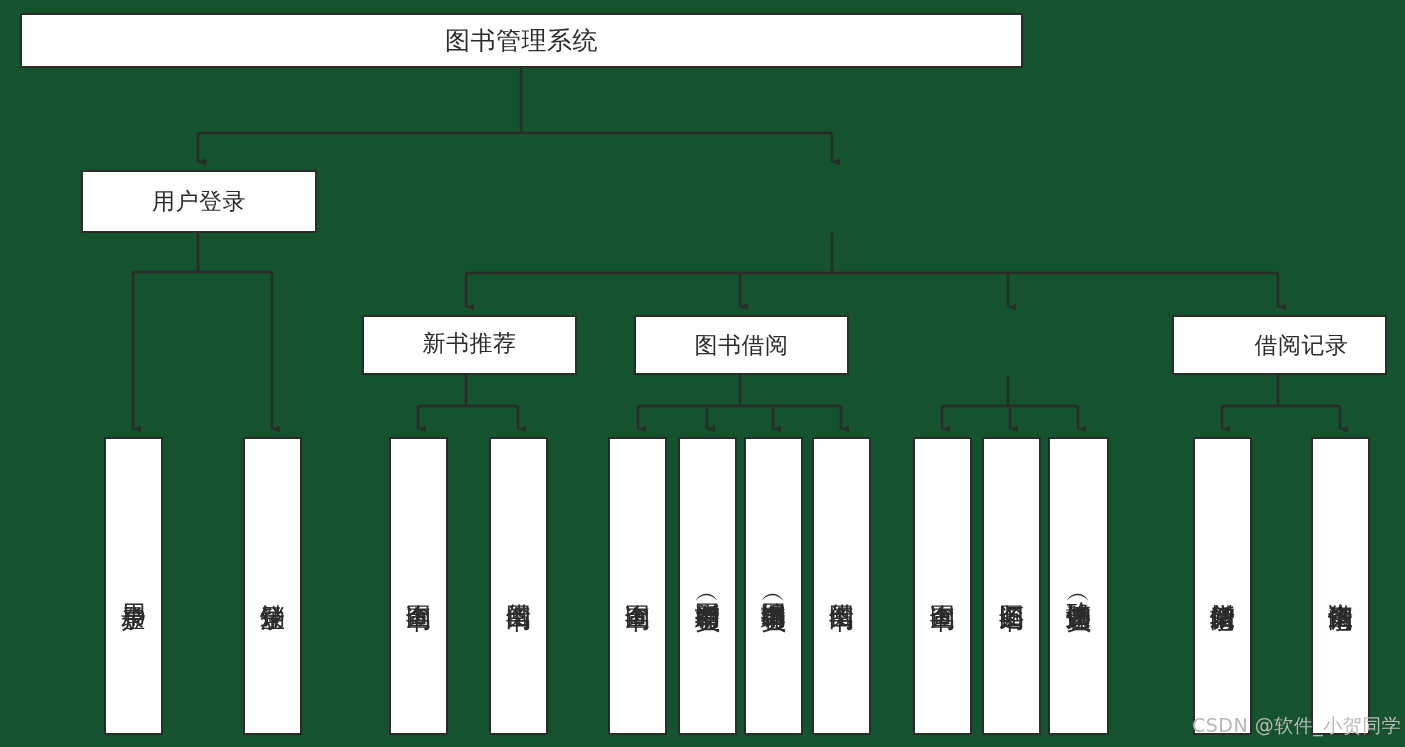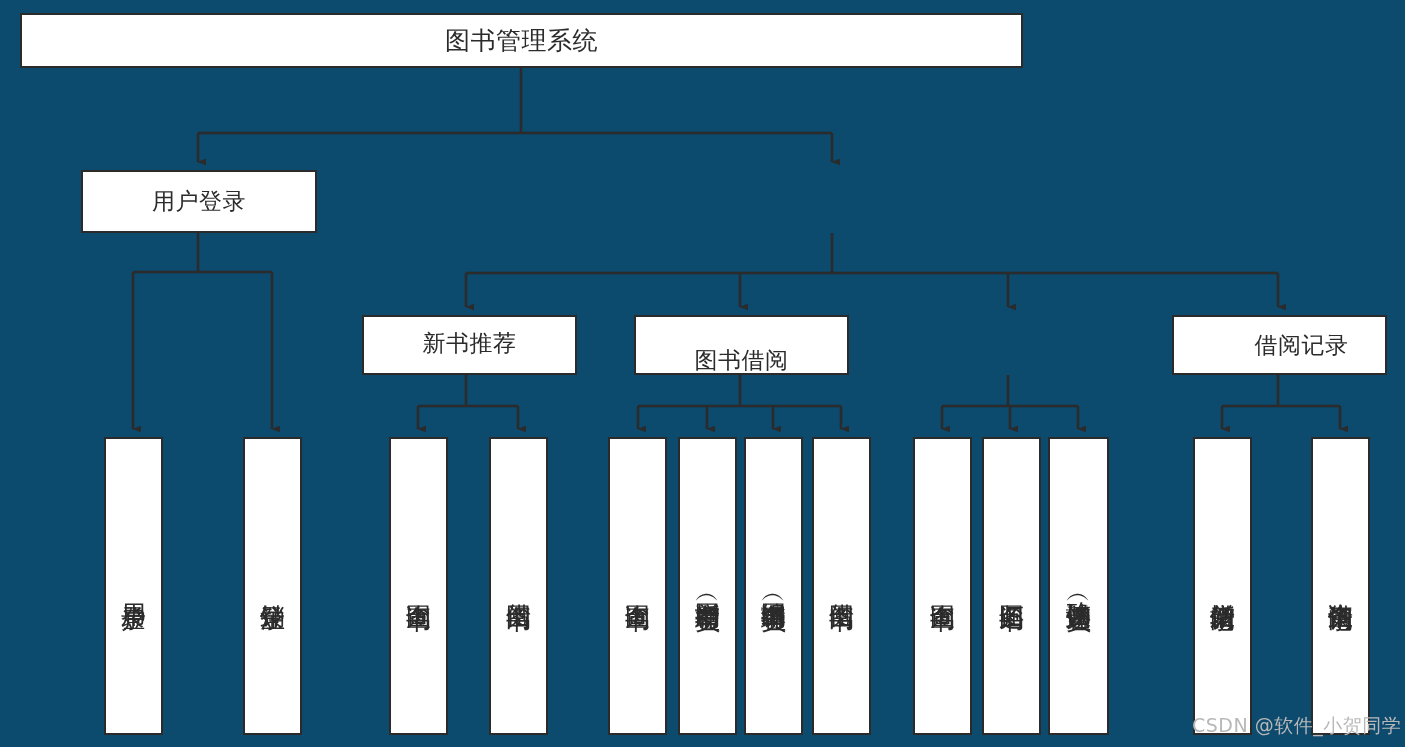--- a/index.html
+++ b/index.html
@@ -7,21 +7,21 @@
     padding: 0;
     background: #ffffff;
   }
   body {
     font-family: "DejaVu Sans", "Liberation Sans", sans-serif;
   }
   #diagram-root {
     position: relative;
     width: 1405px;
     height: 747px;
-    background: #0c4a6e;
+    background: #14532d;
     overflow: hidden;
   }
   svg.connector-layer {
     position: absolute;
     left: 0;
     top: 0;
     width: 1405px;
     height: 747px;
     pointer-events: none;
   }
@@ -124,21 +124,21 @@
     <span class="node-label h-label">图书管理系统</span>
   </div>
 
   <div class="node" style="left:81px; top:170px; width:236px; height:63px;">
     <span class="node-label h-label">用户登录</span>
   </div>
 
   <div class="node" style="left:362px; top:315px; width:215px; height:60px;font-family:Liberation Mono, monospace;">
     <span class="node-label h-label">新书推荐</span>
   </div>
-  <div class="node" style="left:634px; top:315px; width:215px; height:60px;align-items:flex-end;">
+  <div class="node" style="left:634px; top:315px; width:215px; height:60px;">
     <span class="node-label h-label">图书借阅</span>
   </div>
   <div class="node" style="left:1172px; top:315px; width:215px; height:60px;padding-left:44px;">
     <span class="node-label h-label">借阅记录</span>
   </div>
 
   <div class="node" style="left:104px; top:437px; width:59px; height:298px;">
     <span class="node-label v-label">用户登录</span>
   </div>
   <div class="node" style="left:243px; top:437px; width:59px; height:298px;">

